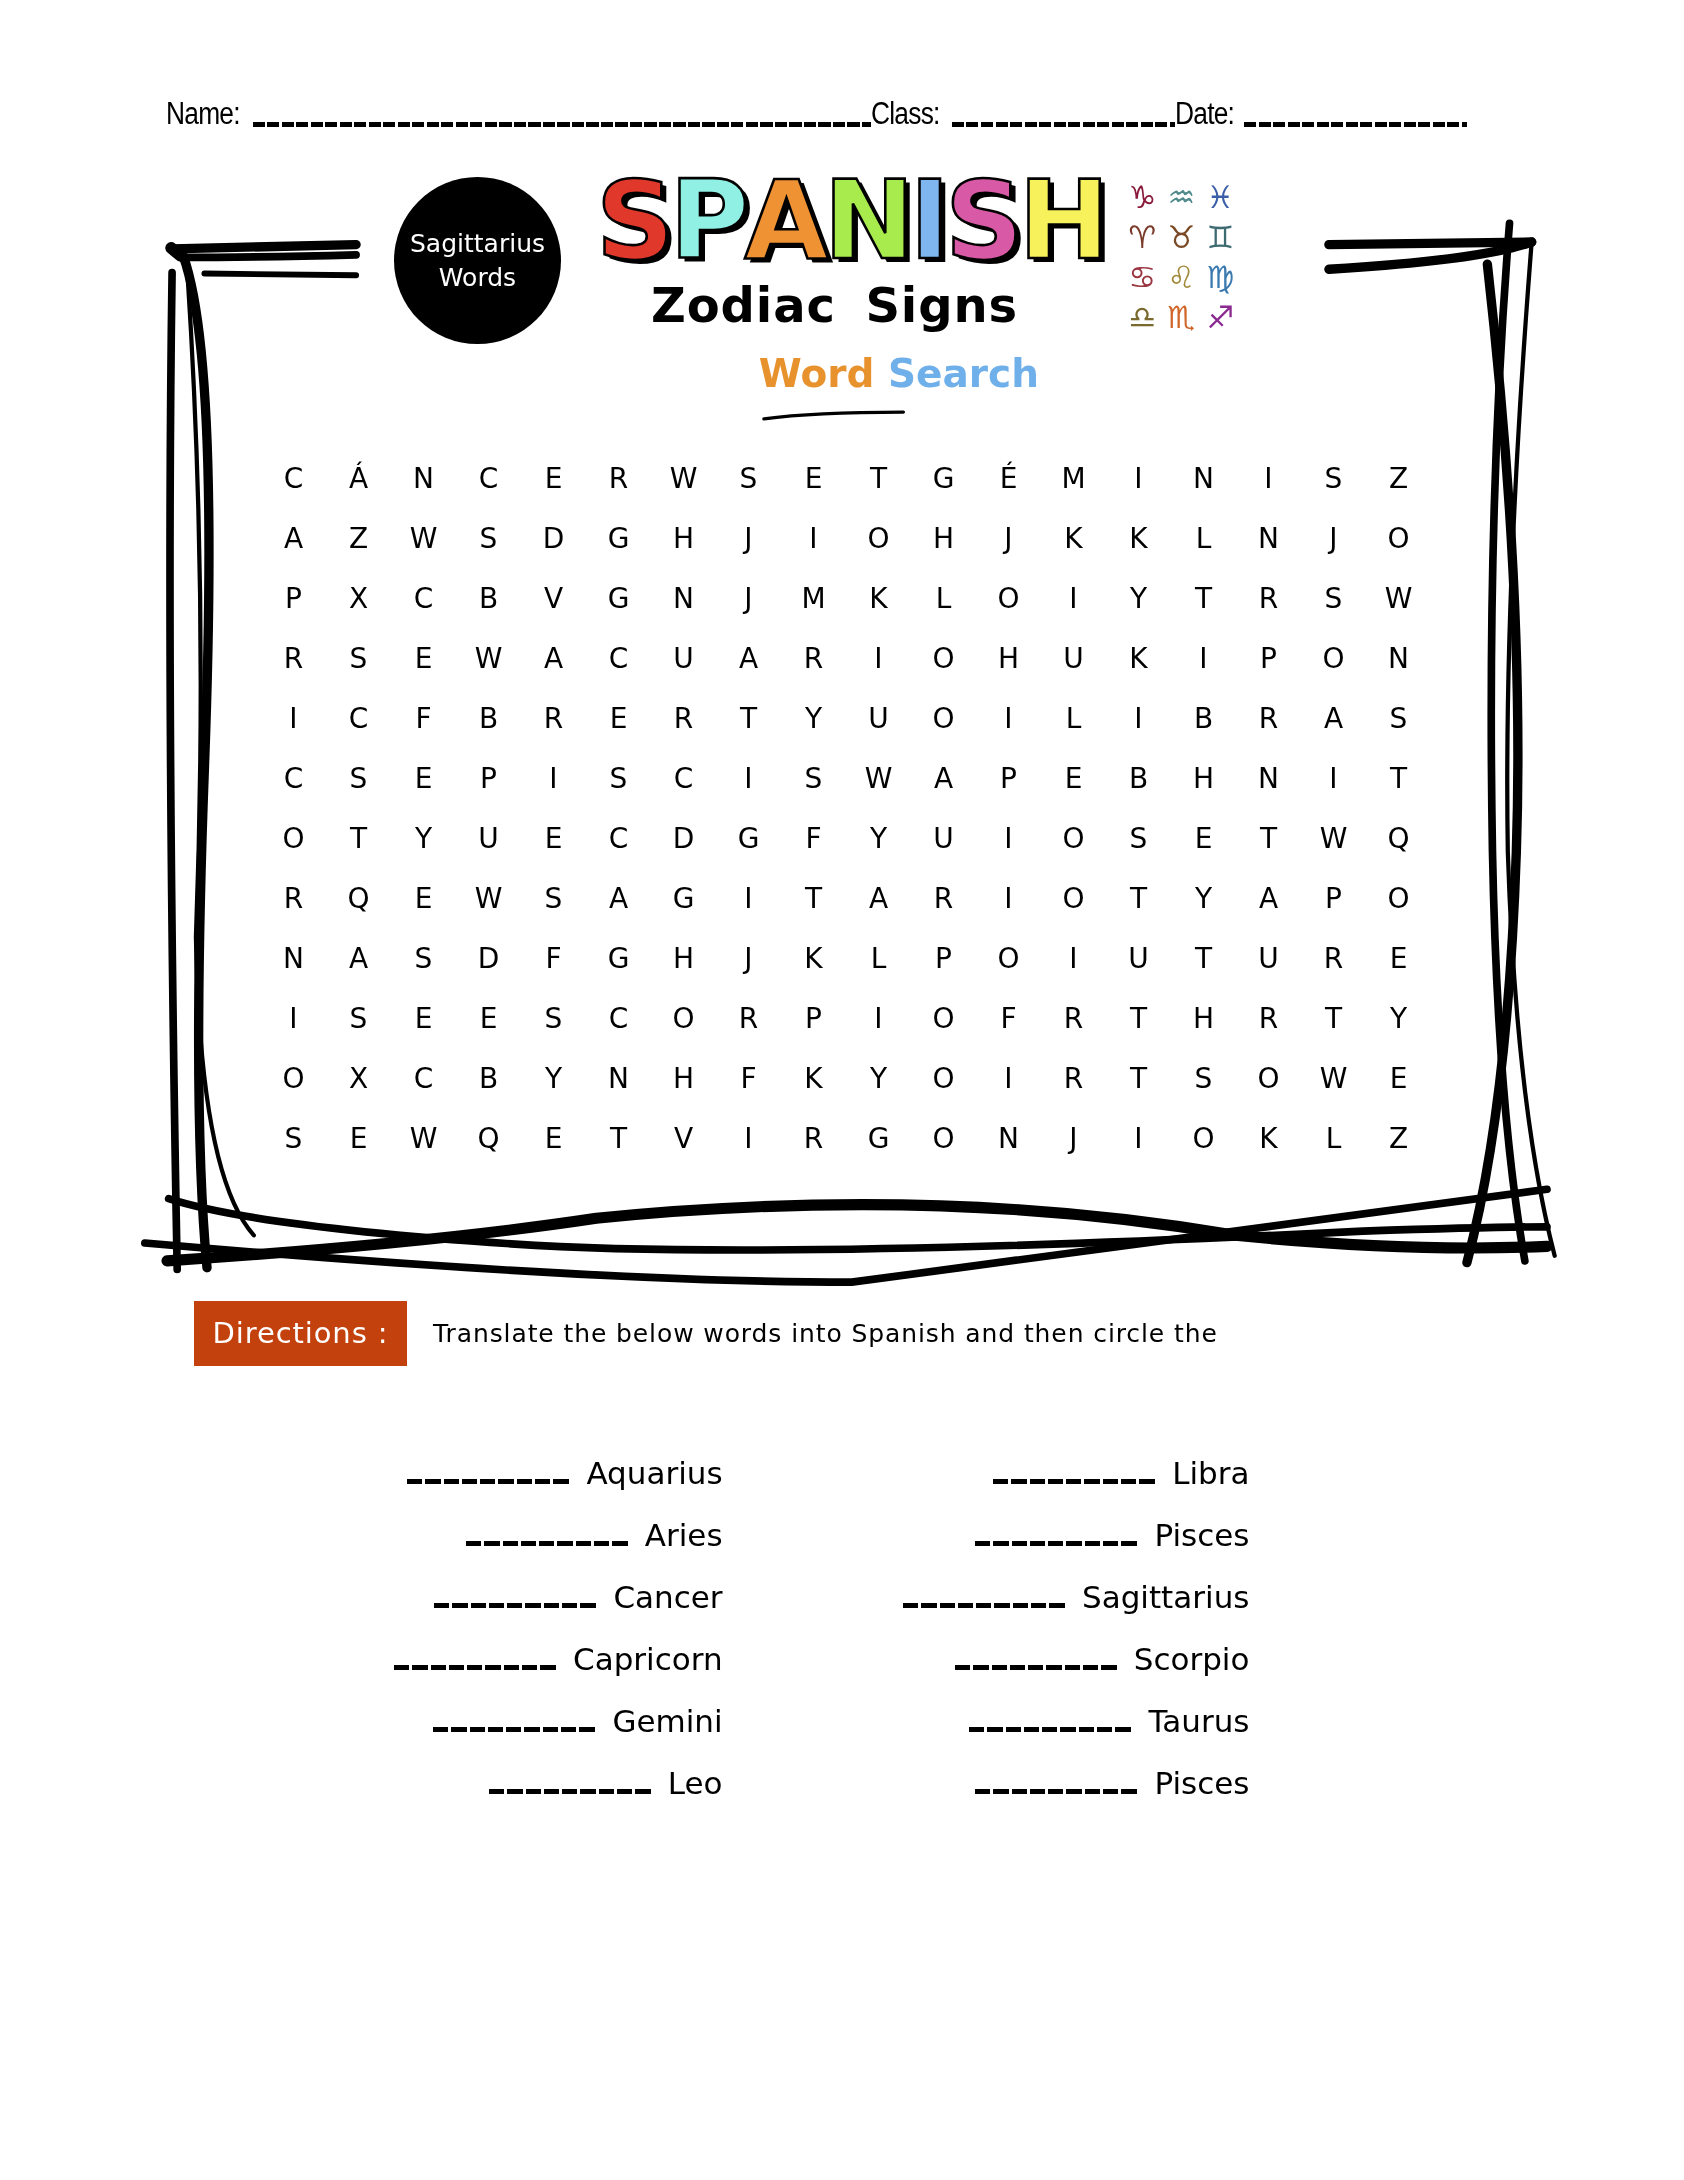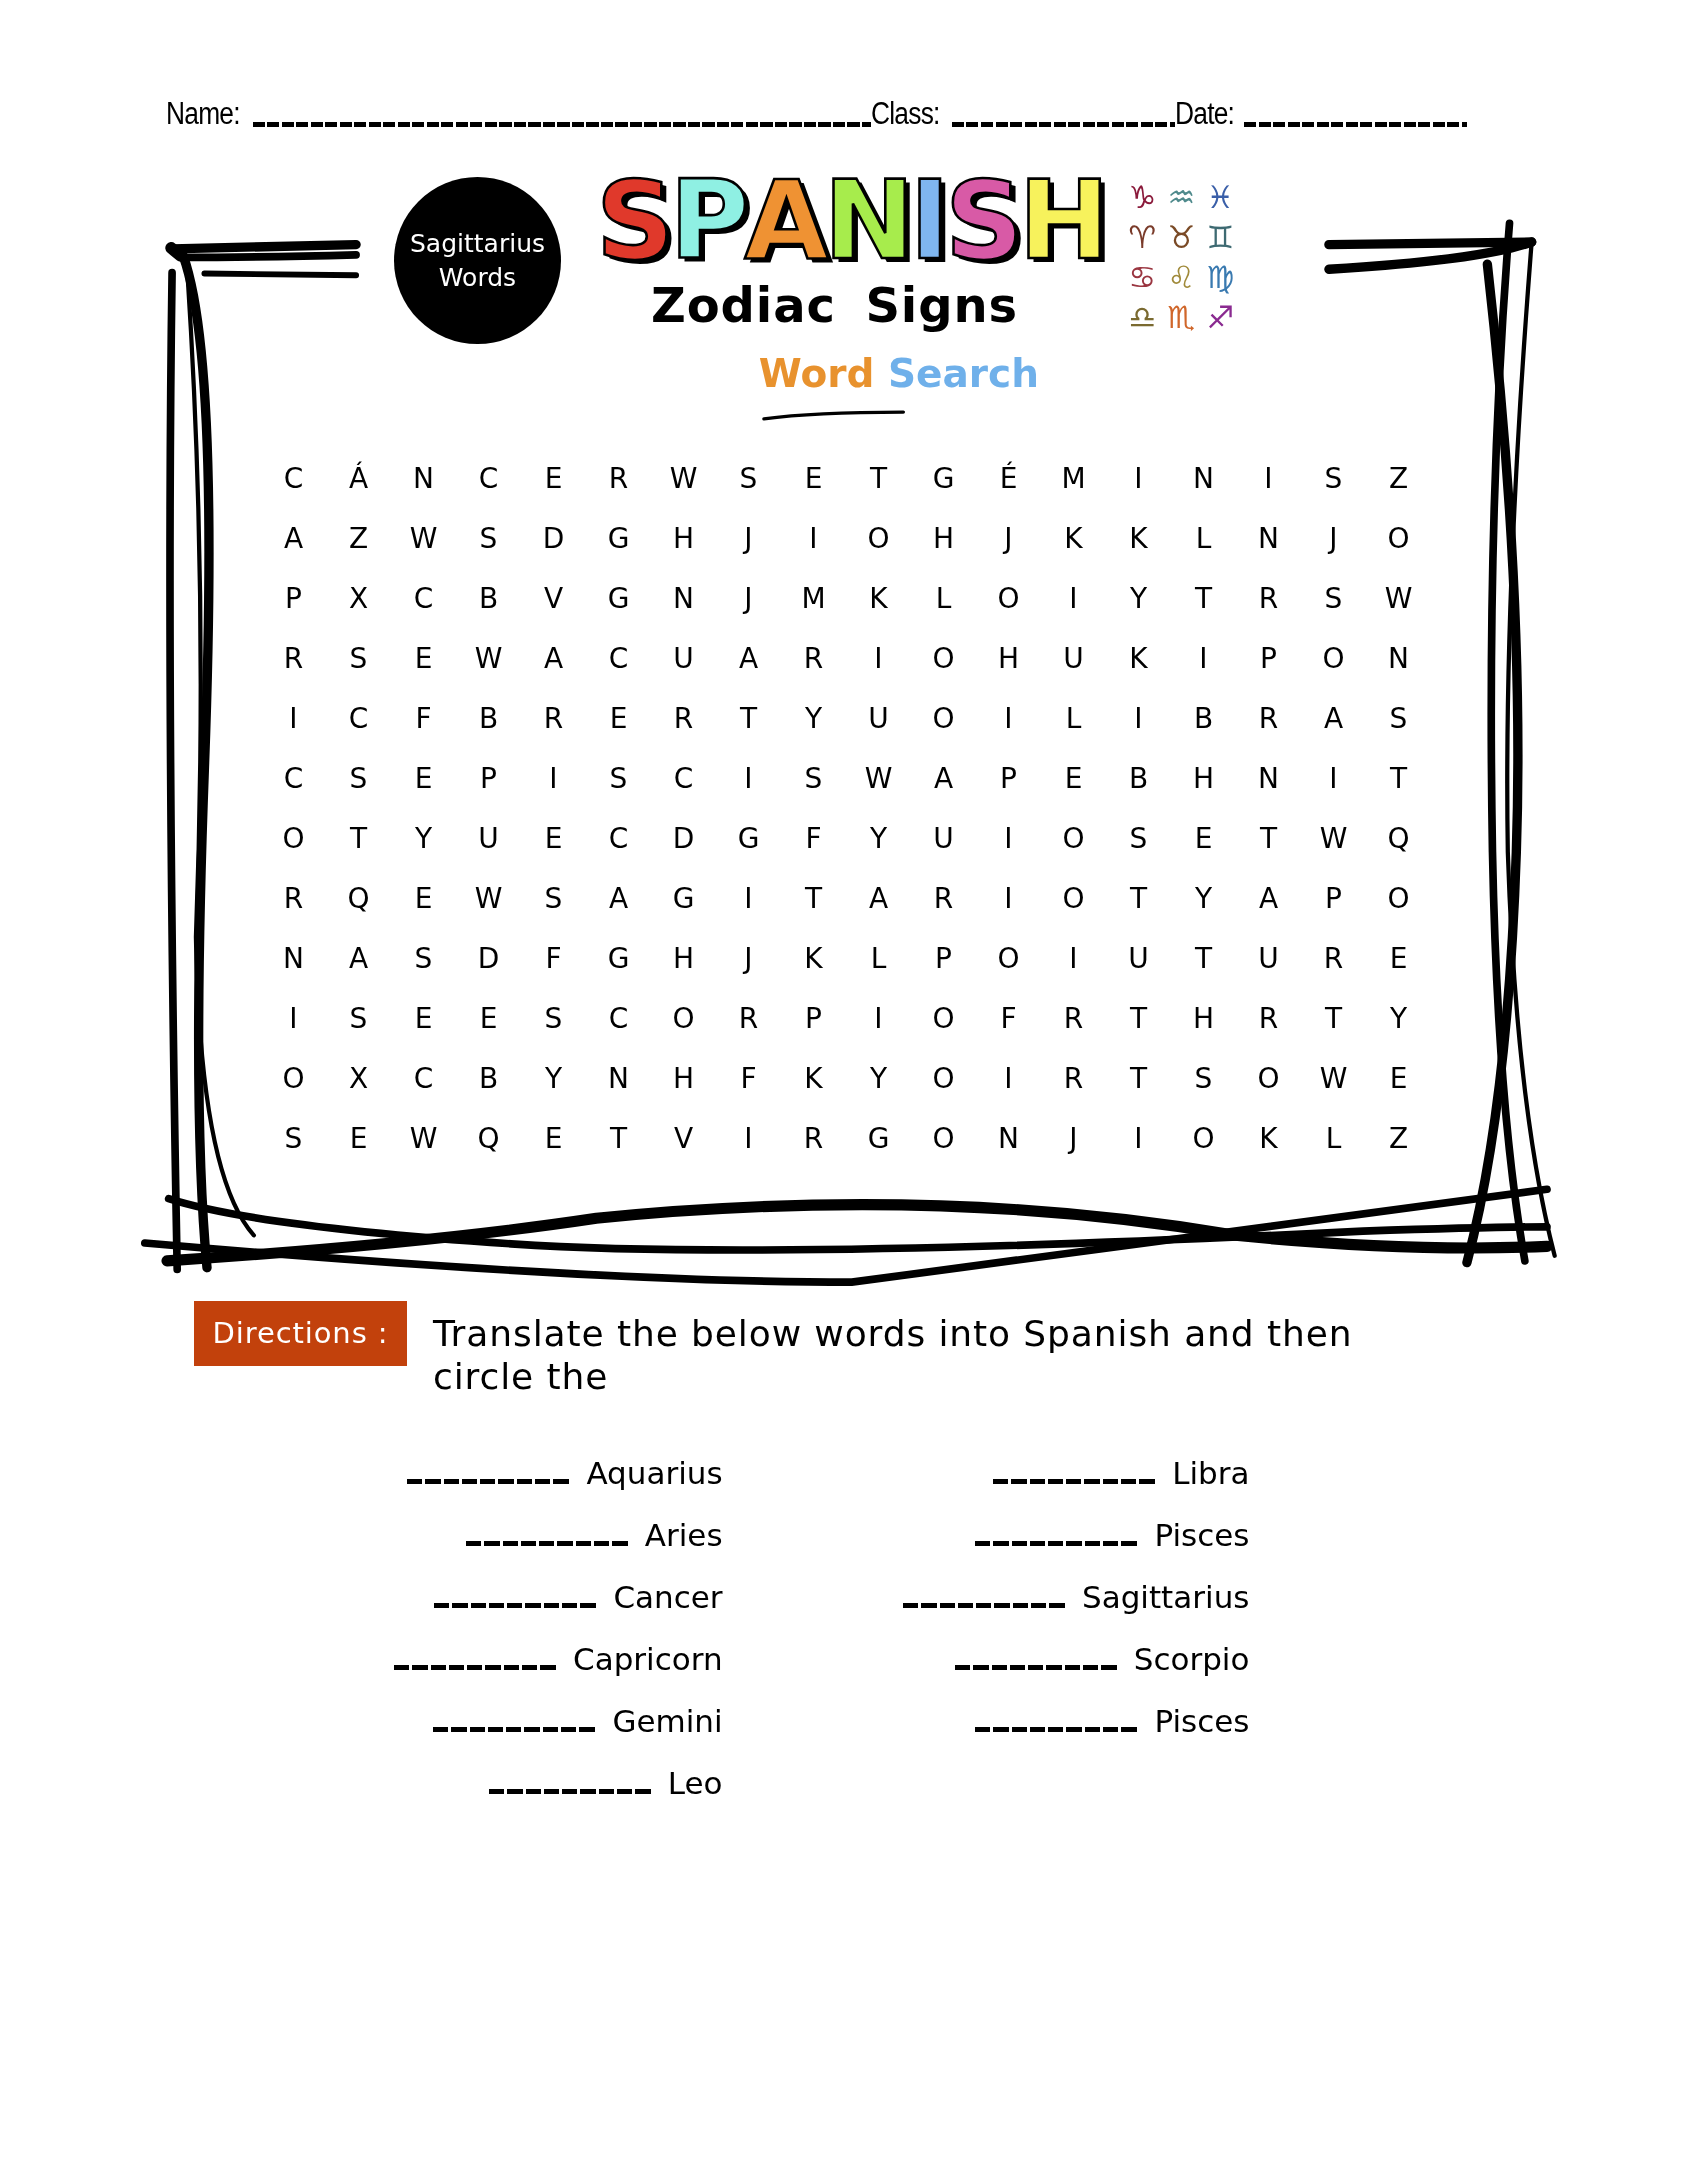--- a/index.html
+++ b/index.html
@@ -42,21 +42,21 @@
 
   
   .letter-grid { left:261px; top:453px; width:1175px; }
   .grid-row { display:flex; height:60px; }
   .grid-cell { width:65px; text-align:center; font-size:28px; line-height:51px;
     font-family:"DejaVu Sans", sans-serif; font-weight:normal; }
 
   
   .directions-box { left:194px; top:1301px; width:213px; height:65px; background:#c2410c; color:#fff;
     font-size:29px; line-height:65px; text-align:center; letter-spacing:0.9px; }
-  .directions-text { left:433px; top:1312px; width:971px; font-size:36px; line-height:43px; letter-spacing:0.9px; }
+  .directions-text { left:433px; top:1312px; width:971px; font-size:25px; line-height:43px; letter-spacing:0.9px; }
 
   
   .word-item { height:43px; display:flex; align-items:flex-end; font-size:31px;justify-content:flex-end; }
   .word-item .blank { width:162px; height:5.1px; margin-bottom:6.8px; margin-right:17px;
     background: repeating-linear-gradient(90deg,#000 0 15.3px, transparent 15.3px 18.3px); }
   .col-left { left:394px; top:1448px; }
   .col-right { left:903px; top:1448px; }
   .word-col .word-item { margin-bottom:19px; }
 </style>
 </head>
@@ -423,16 +423,20 @@
   <div class="word-item">
       <span class="blank"></span>
       <span>Sagittarius</span>
     </div>
   <div class="word-item">
       <span class="blank"></span>
       <span>Scorpio</span>
     </div>
   <div class="word-item">
       <span class="blank"></span>
+      <span>Taurus</span>
+    </div>
+  <div class="word-item">
+      <span class="blank"></span>
       <span>Pisces</span>
     </div>
 </div>
 
 
 </body></html>

